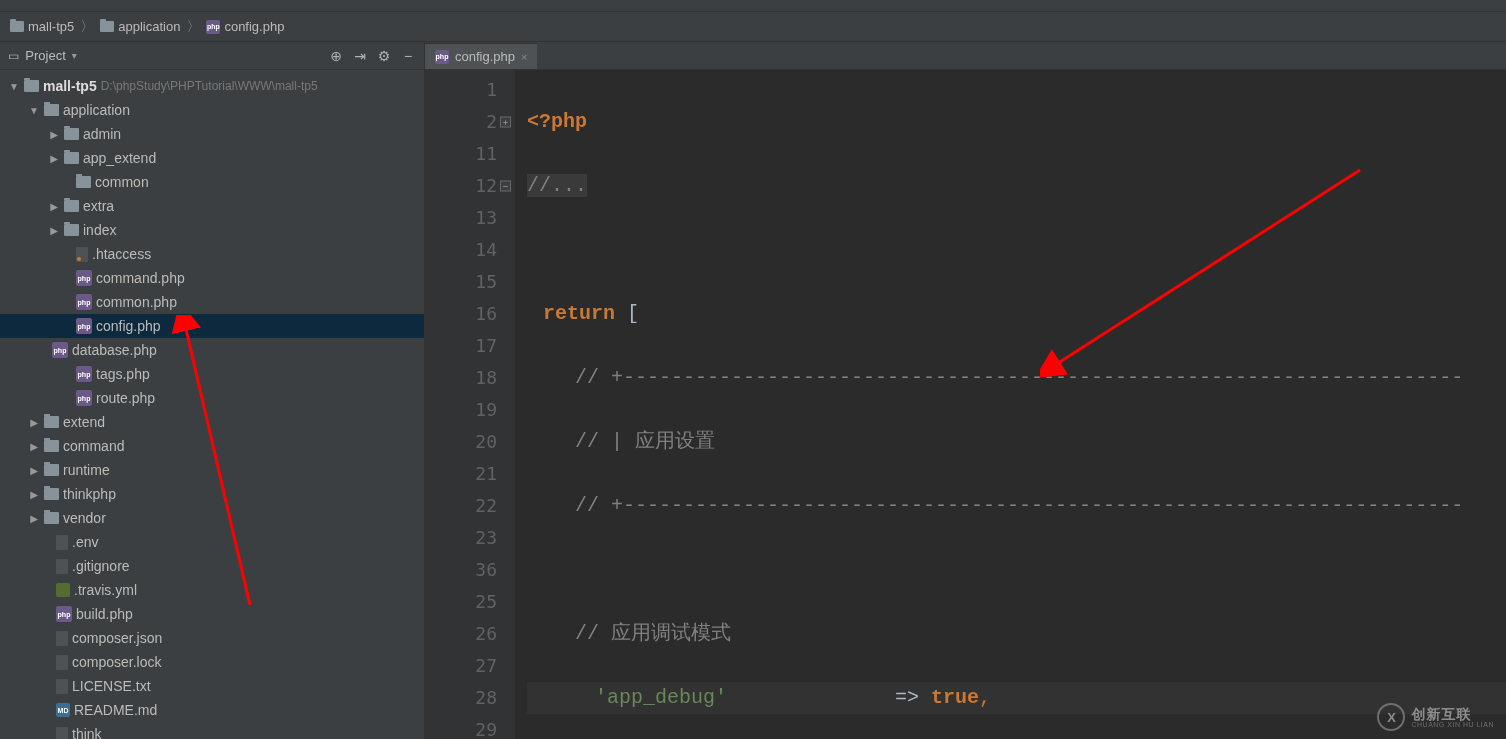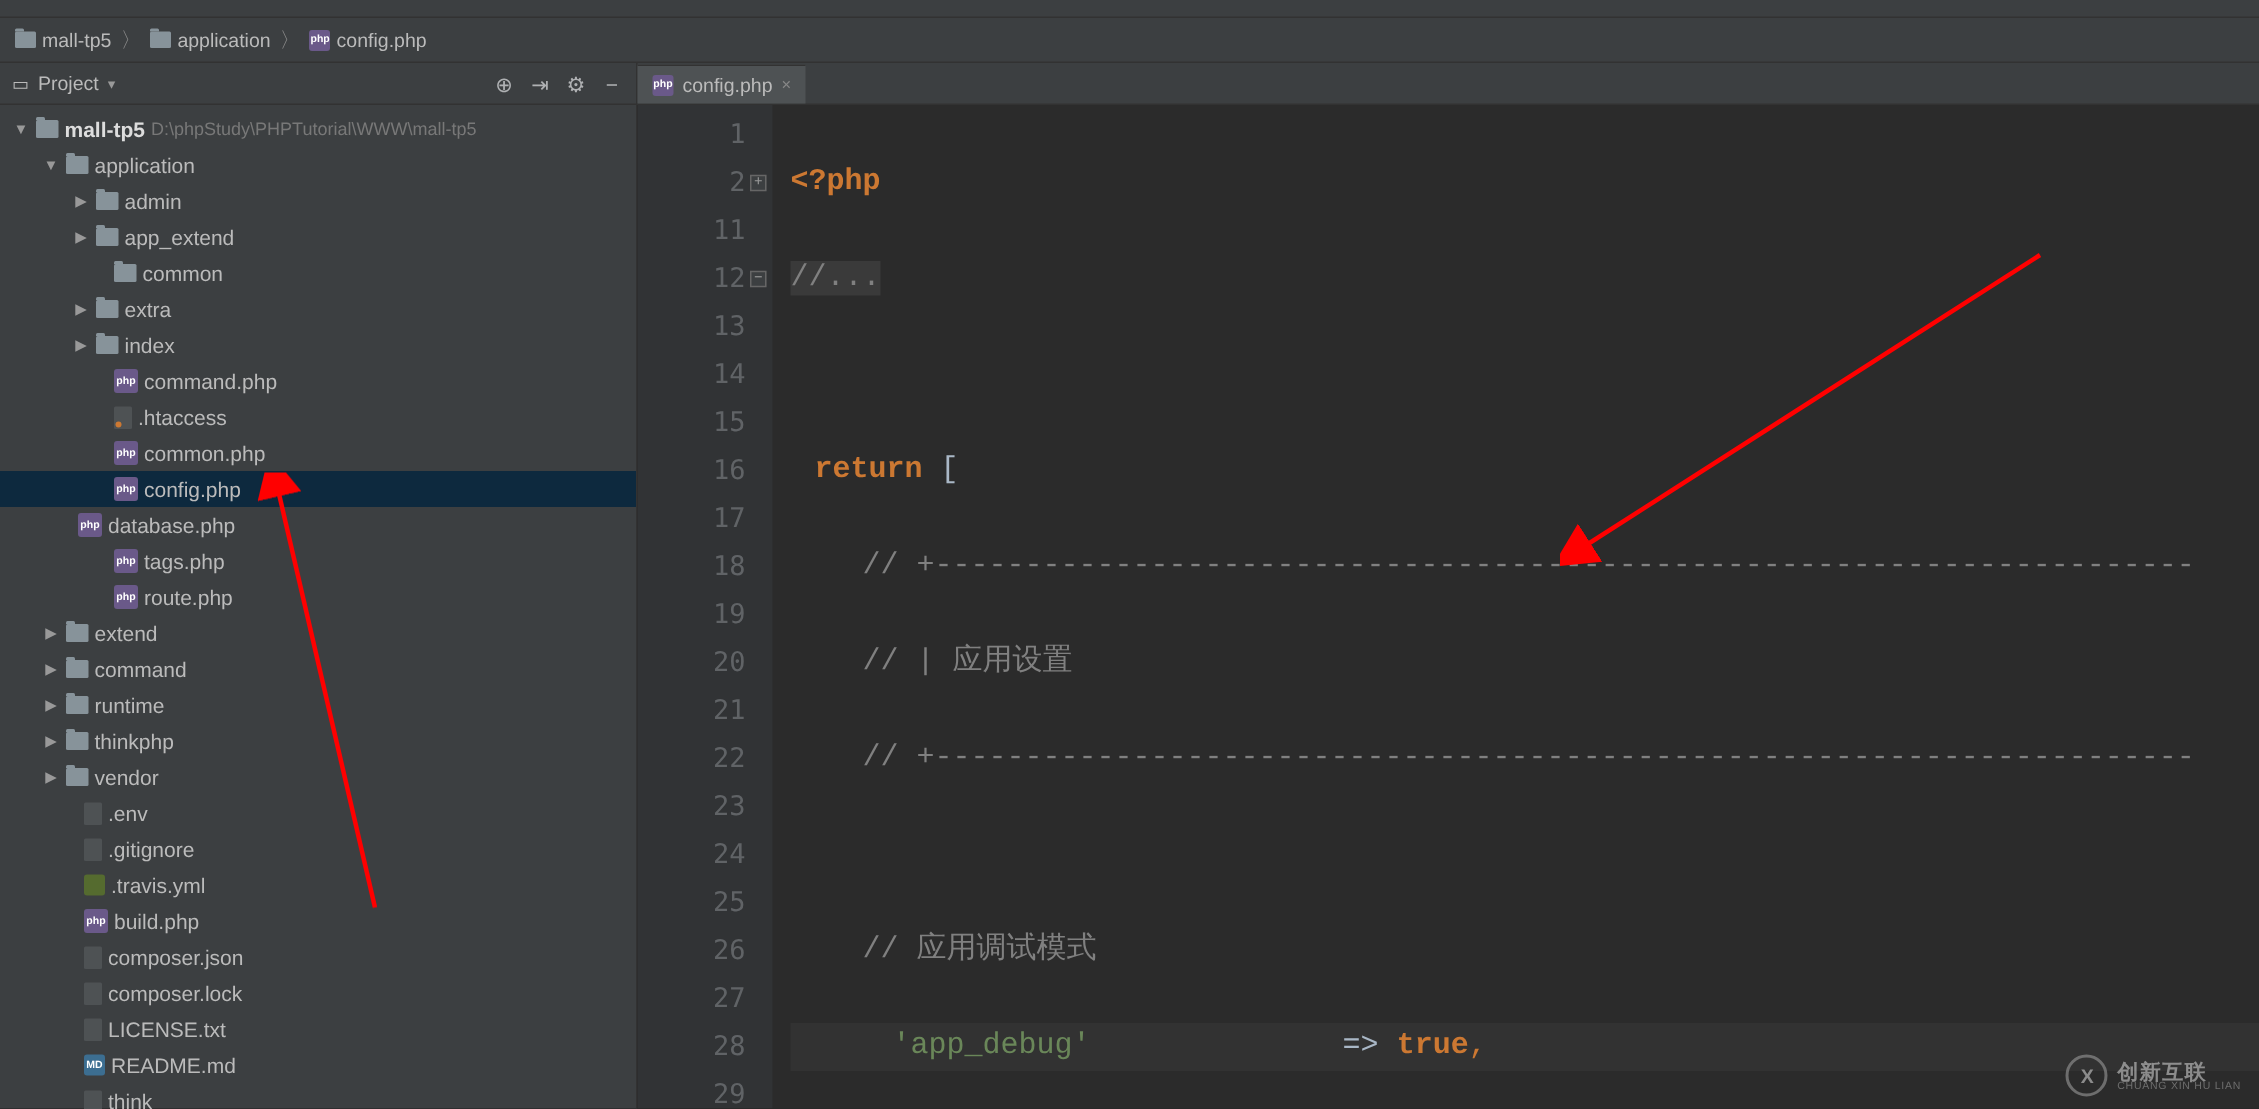--- a/index.html
+++ b/index.html
@@ -135,27 +135,27 @@
         <span class="tree-icon folder"></span>
         <span class="tree-label">extra</span>
       </div>
       <div class="tree-row" style="padding-left:48px">
         <span class="tree-arrow collapsed"></span>
         <span class="tree-icon folder"></span>
         <span class="tree-label">index</span>
       </div>
       <div class="tree-row" style="padding-left:60px">
         <span class="tree-arrow none"></span>
-        <span class="tree-icon php-file">php</span>
-        <span class="tree-label">command.php</span>
-      </div>
-      <div class="tree-row" style="padding-left:60px">
-        <span class="tree-arrow none"></span>
         <span class="tree-icon htaccess"></span>
         <span class="tree-label">.htaccess</span>
+      </div>
+      <div class="tree-row" style="padding-left:60px">
+        <span class="tree-arrow none"></span>
+        <span class="tree-icon php-file">php</span>
+        <span class="tree-label">command.php</span>
       </div>
       <div class="tree-row" style="padding-left:60px">
         <span class="tree-arrow none"></span>
         <span class="tree-icon php-file">php</span>
         <span class="tree-label">common.php</span>
       </div>
       <div class="tree-row selected" style="padding-left:60px">
         <span class="tree-arrow none"></span>
         <span class="tree-icon php-file">php</span>
         <span class="tree-label">config.php</span>
@@ -266,21 +266,21 @@
         <div class="gutter-line">14</div>
         <div class="gutter-line">15</div>
         <div class="gutter-line">16</div>
         <div class="gutter-line">17</div>
         <div class="gutter-line"><span>18</span></div>
         <div class="gutter-line">19</div>
         <div class="gutter-line">20</div>
         <div class="gutter-line">21</div>
         <div class="gutter-line">22</div>
         <div class="gutter-line">23</div>
-        <div class="gutter-line">24</div>
+        <div class="gutter-line">36</div>
         <div class="gutter-line">25</div>
         <div class="gutter-line">26</div>
         <div class="gutter-line">27</div>
         <div class="gutter-line">28</div>
         <div class="gutter-line">29</div>
       </div>
       <div class="code">
 <div class="code-line"><span class="php-tag">&lt;?php</span></div>
 <div class="code-line comment-bg"><span class="comment comment-text">//...</span></div>
 <div class="code-line"></div>

